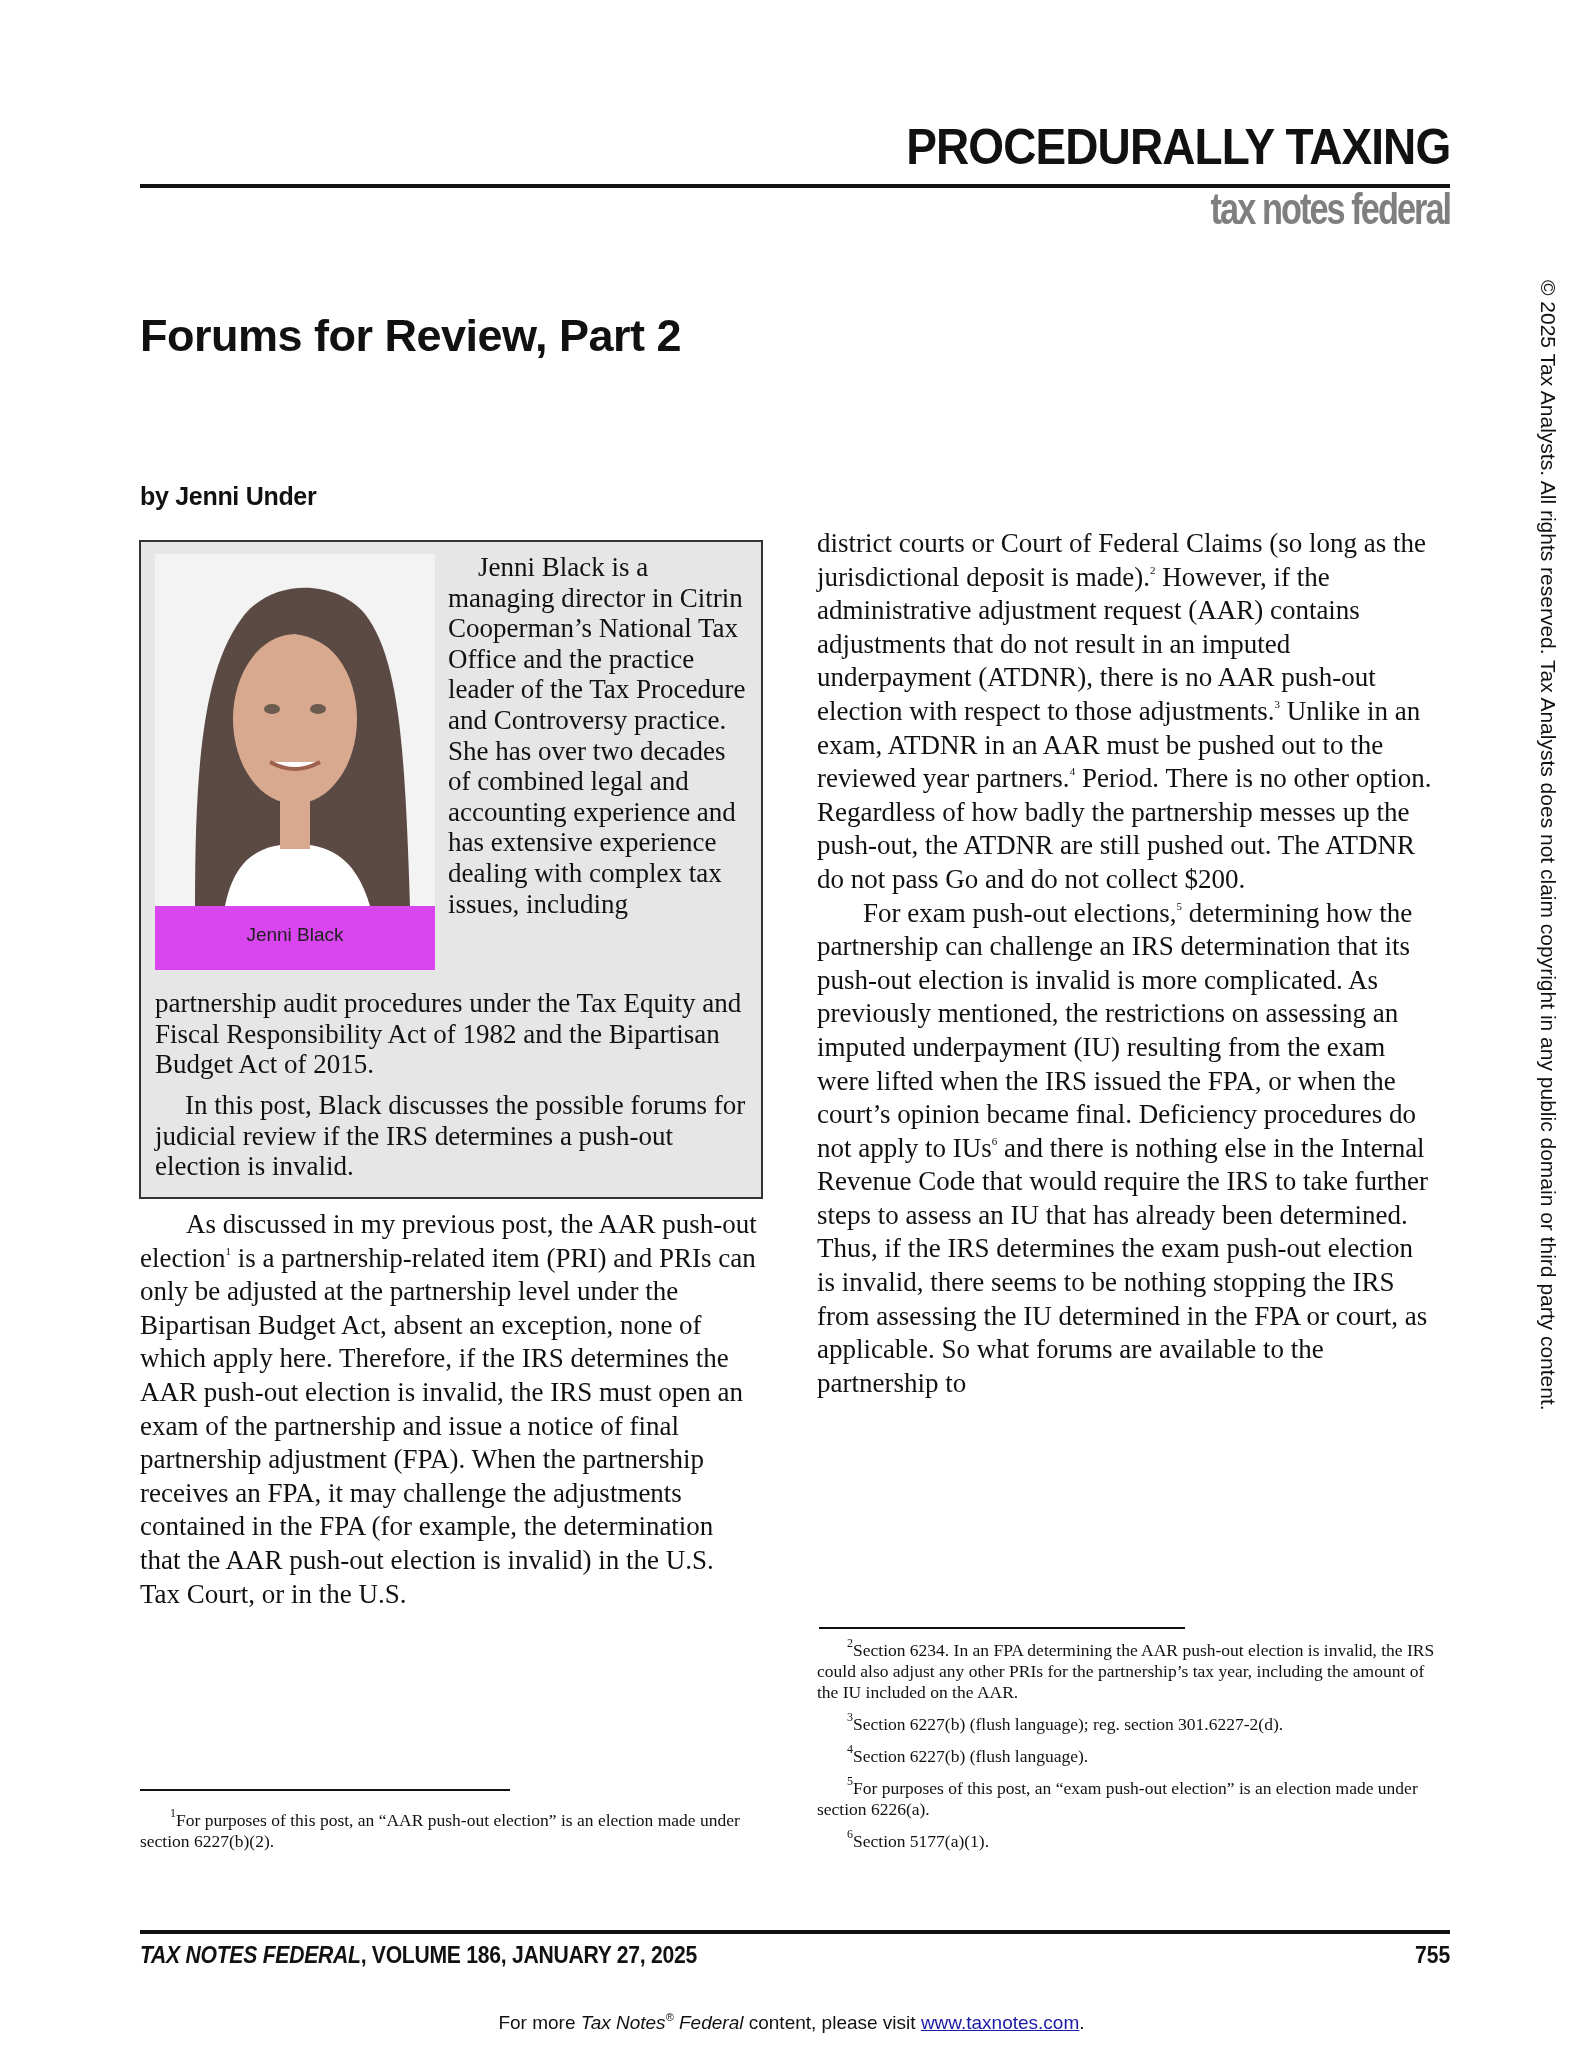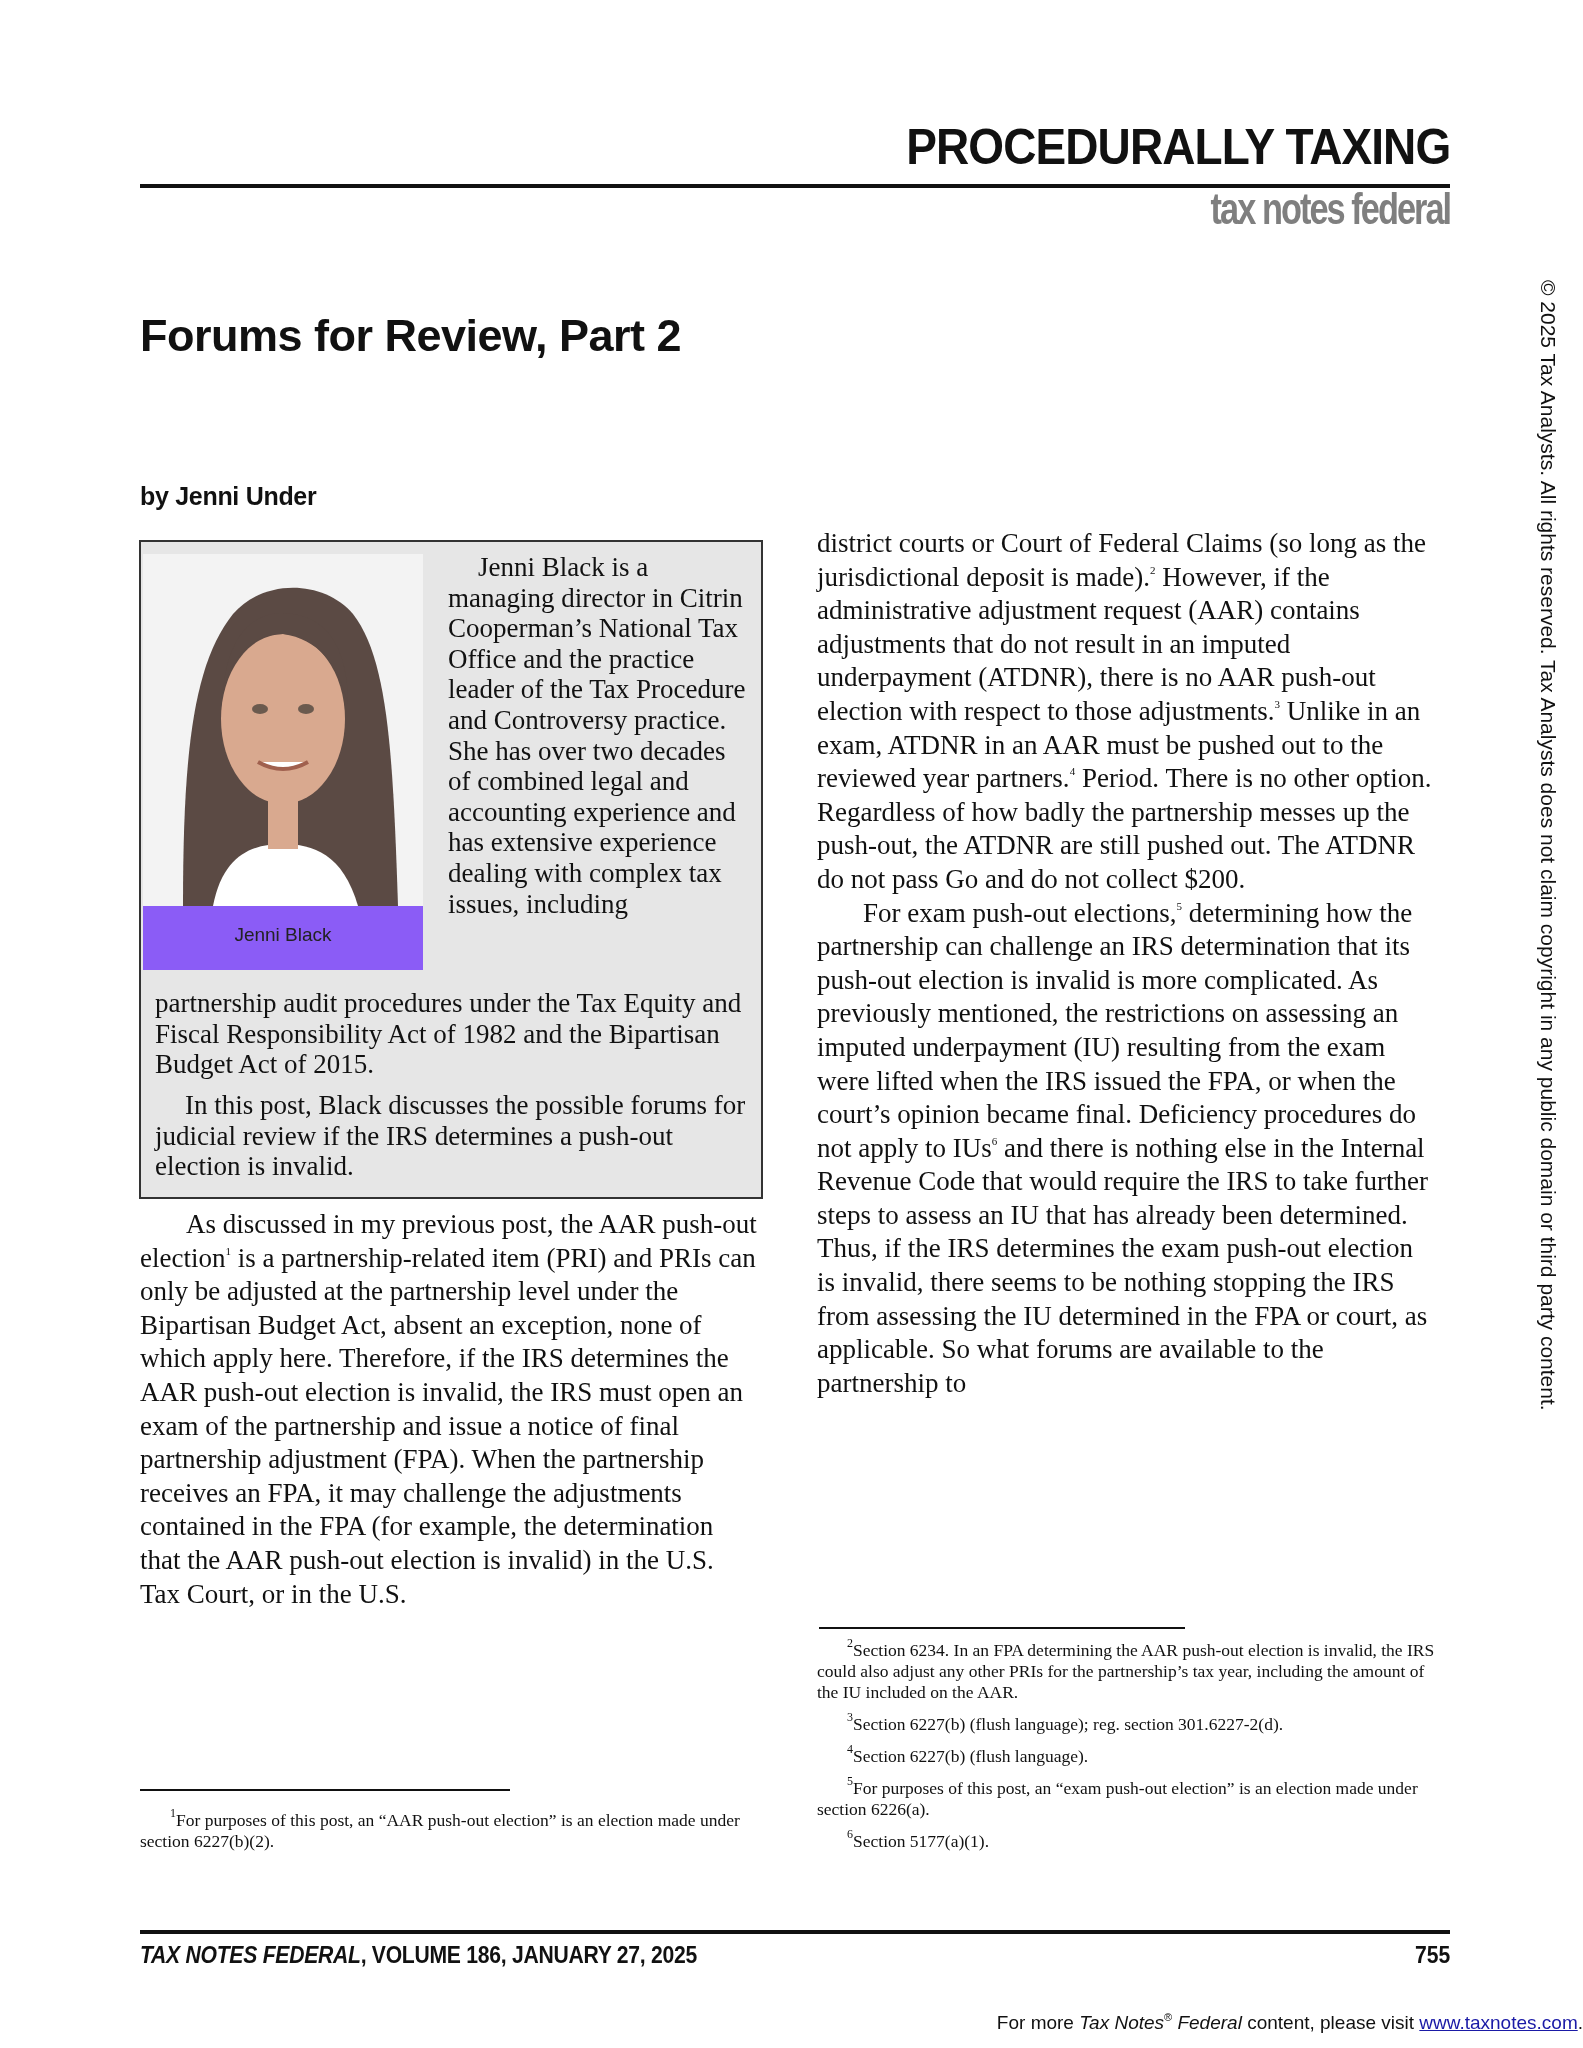--- a/index.html
+++ b/index.html
@@ -9,21 +9,21 @@
   .abs { position: absolute; }
 
   .section-title { right: 133px; top: 118px; font-size: 50px; font-weight: bold; letter-spacing: -1px; white-space: nowrap; transform: scaleX(0.92); transform-origin: right center; }
   .top-rule { left: 140px; top: 184px; width: 1310px; height: 4px; background: #111; }
   .brand { right: 133px; top: 184px; font-size: 44px; font-weight: bold; color: #7f7f7f; letter-spacing: -2.5px; transform: scaleX(0.78); transform-origin: right center; white-space: nowrap; }
 
   .article-title { left: 140px; top: 308px; width: 1300px; font-size: 45px; font-weight: bold; line-height: 56px; letter-spacing: -0.5px; }
   .byline { left: 140px; top: 482px; font-size: 25px; font-weight: bold; letter-spacing: -0.3px; }
 
   .bio-box { left: 139px; top: 540px; width: 620px; height: 655px; border: 2px solid #333; background: #e6e6e6; box-sizing: content-box; }
-  .photo-panel { position: absolute; left: 2px; top: 12px; width: 280px; height: 416px; background: #8b5cf6; }
+  .photo-panel { position: absolute; left: 14px; top: 12px; width: 280px; height: 416px; background: #d946ef; }
   .photo { position: absolute; left: 0; top: 0; width: 280px; height: 352px; background: #f4f4f4; overflow: hidden; }
   .photo-caption { position: absolute; left: 0; top: 370px; width: 280px; text-align: center; font-size: 19px; color: #222; }
   .bio-text { position: absolute; left: 307px; top: 10px; width: 300px; font-size: 27px; line-height: 30.6px; }
   .bio-text-wide { position: absolute; left: 14px; top: 438px; width: 600px; font-size: 27px; line-height: 30.6px; margin-top: 8px; }
   .bio-summary { position: absolute; left: 14px; top: 548px; width: 600px; font-size: 27px; line-height: 30.6px; text-indent: 30px; }
 
   .col-text { font-size: 27px; line-height: 33.6px; }
   .left-body { left: 140px; top: 1208px; width: 620px; text-indent: 46px; }
   .right-body { left: 817px; top: 527px; width: 620px; }
   .right-body p { margin: 0; }
@@ -37,21 +37,21 @@
   .footnotes .fn-first { text-indent: 30px; }
   .fn-num { font-size: 12px; vertical-align: 9px; line-height: 0; }
   .fn-left { left: 140px; top: 1810px; width: 620px; }
   .fn-right { left: 817px; top: 1640px; width: 620px; }
 
   .footer-rule { left: 140px; top: 1930px; width: 1310px; height: 4px; background: #111; }
   .footer-left { left: 140px; top: 1942px; font-size: 23px; font-weight: bold; font-style: italic; letter-spacing: -0.3px; transform: scaleX(0.92); transform-origin: left center; white-space: nowrap; }
   .footer-left .pub { font-style: italic; }
   .footer-page { right: 133px; top: 1942px; font-size: 23px; font-weight: bold; transform: scaleX(0.92); transform-origin: right center; }
 
-  .credit { left: 0; width: 1583px; top: 2012px; text-align: right; font-size: 19px; color: #111; }
+  .credit { left: 0; width: 1583px; top: 2012px; text-align: center; font-size: 19px; color: #111; }
   .credit a { color: #1a1aa6; text-decoration: underline; }
 
   .vertical-note { left: 1560px; top: 280px; transform: rotate(90deg); transform-origin: left top; font-size: 21px; white-space: nowrap; color: #111; }
 </style>
 </head>
 <body>
 
 <div class="abs sans section-title">PROCEDURALLY TAXING</div>
 <div class="abs top-rule"></div>
 <div class="abs sans brand">tax notes federal</div>

